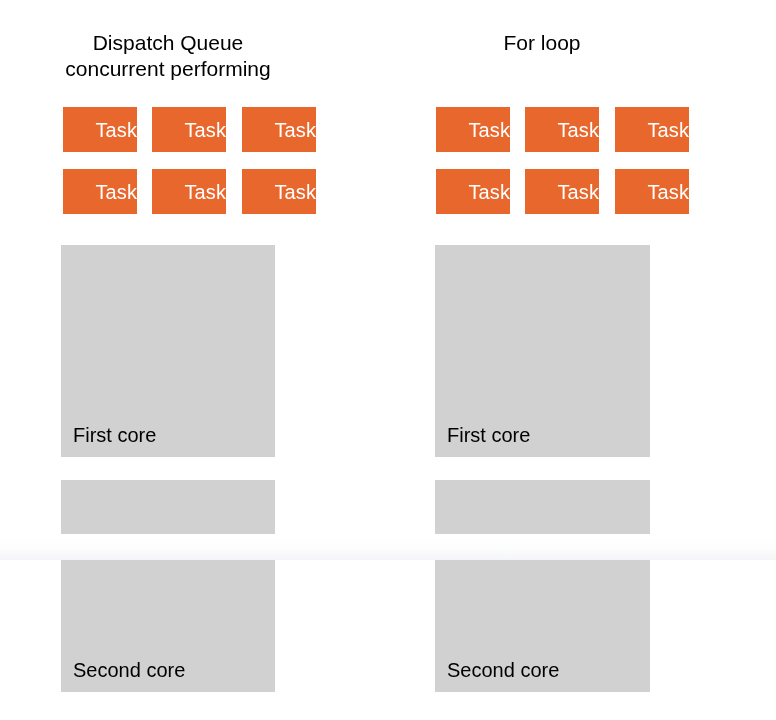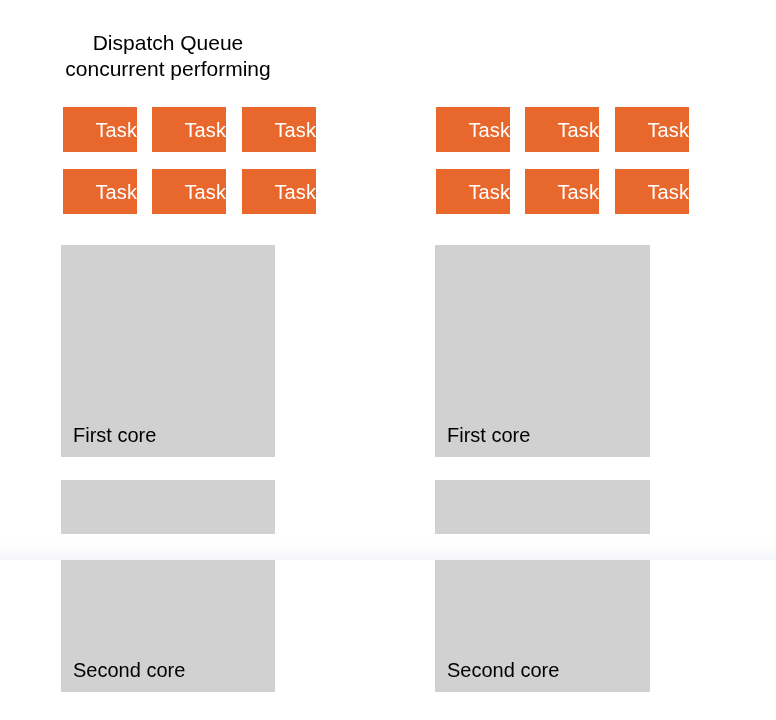--- a/index.html
+++ b/index.html
@@ -75,20 +75,21 @@
   }
 </style>
 </head>
 <body style="background: rgb(255, 255, 255);">
 
 <div id="diagram" style="background: rgb(255, 255, 255);">
 
   <div class="col-heading left" style="color: rgb(0, 0, 0);">Dispatch Queue
 concurrent performing</div>
 
+  <div class="col-heading right" style="color: rgb(0, 0, 0);">For loop</div>
 
   <div class="task-chip" style="left: 63px; top: 107px; width: 74px; height: 45px; background: rgb(232, 103, 44); color: rgb(255, 255, 255);">
     <span>Task</span>
   </div>
   <div class="task-chip" style="left: 152px; top: 107px; width: 74px; height: 45px; background: rgb(232, 103, 44); color: rgb(255, 255, 255);">
     <span>Task</span>
   </div>
   <div class="task-chip" style="left: 242px; top: 107px; width: 74px; height: 45px; background: rgb(232, 103, 44); color: rgb(255, 255, 255);">
     <span>Task</span>
   </div>

